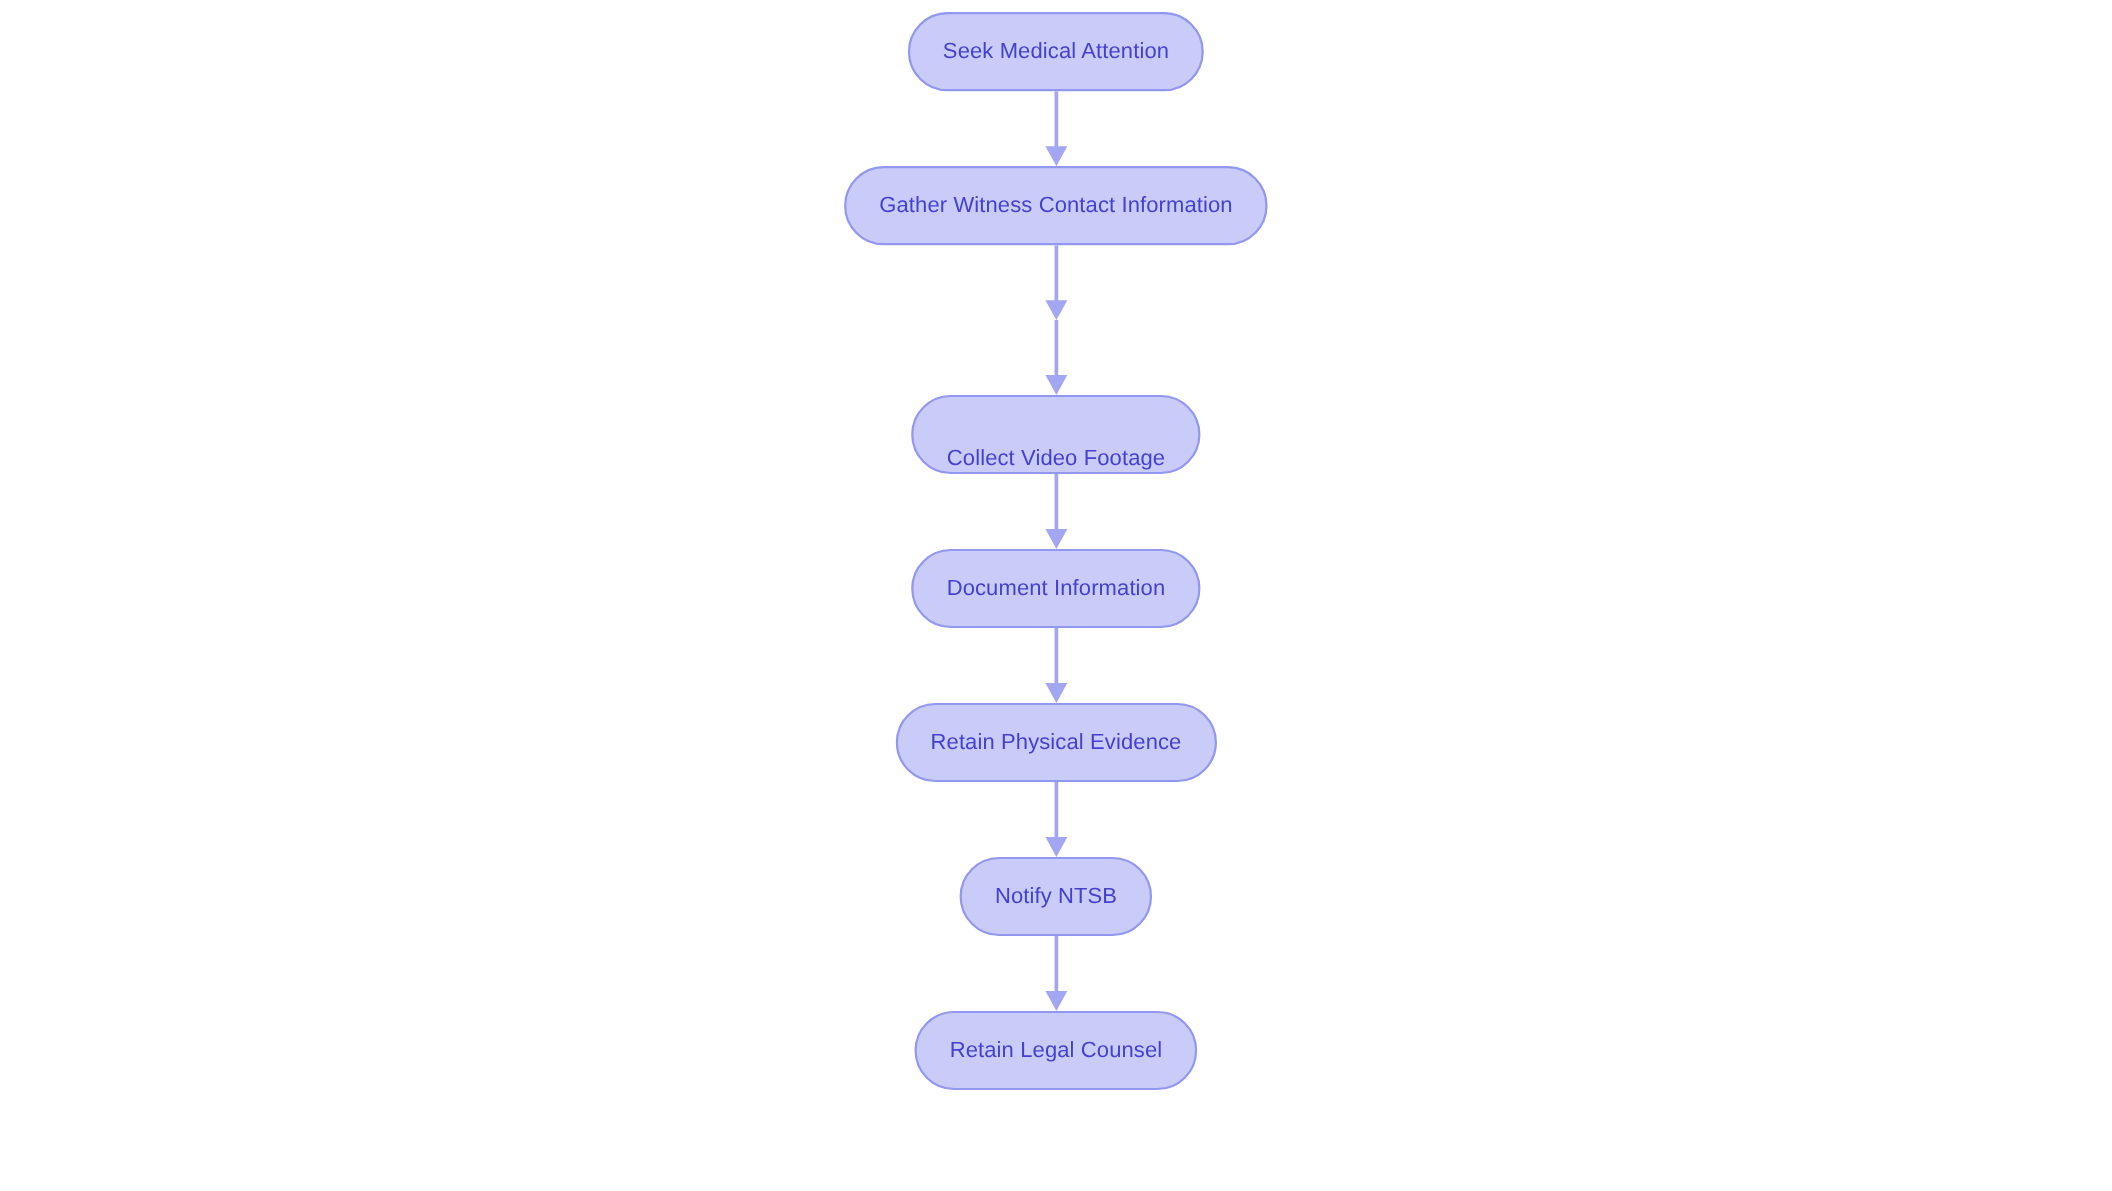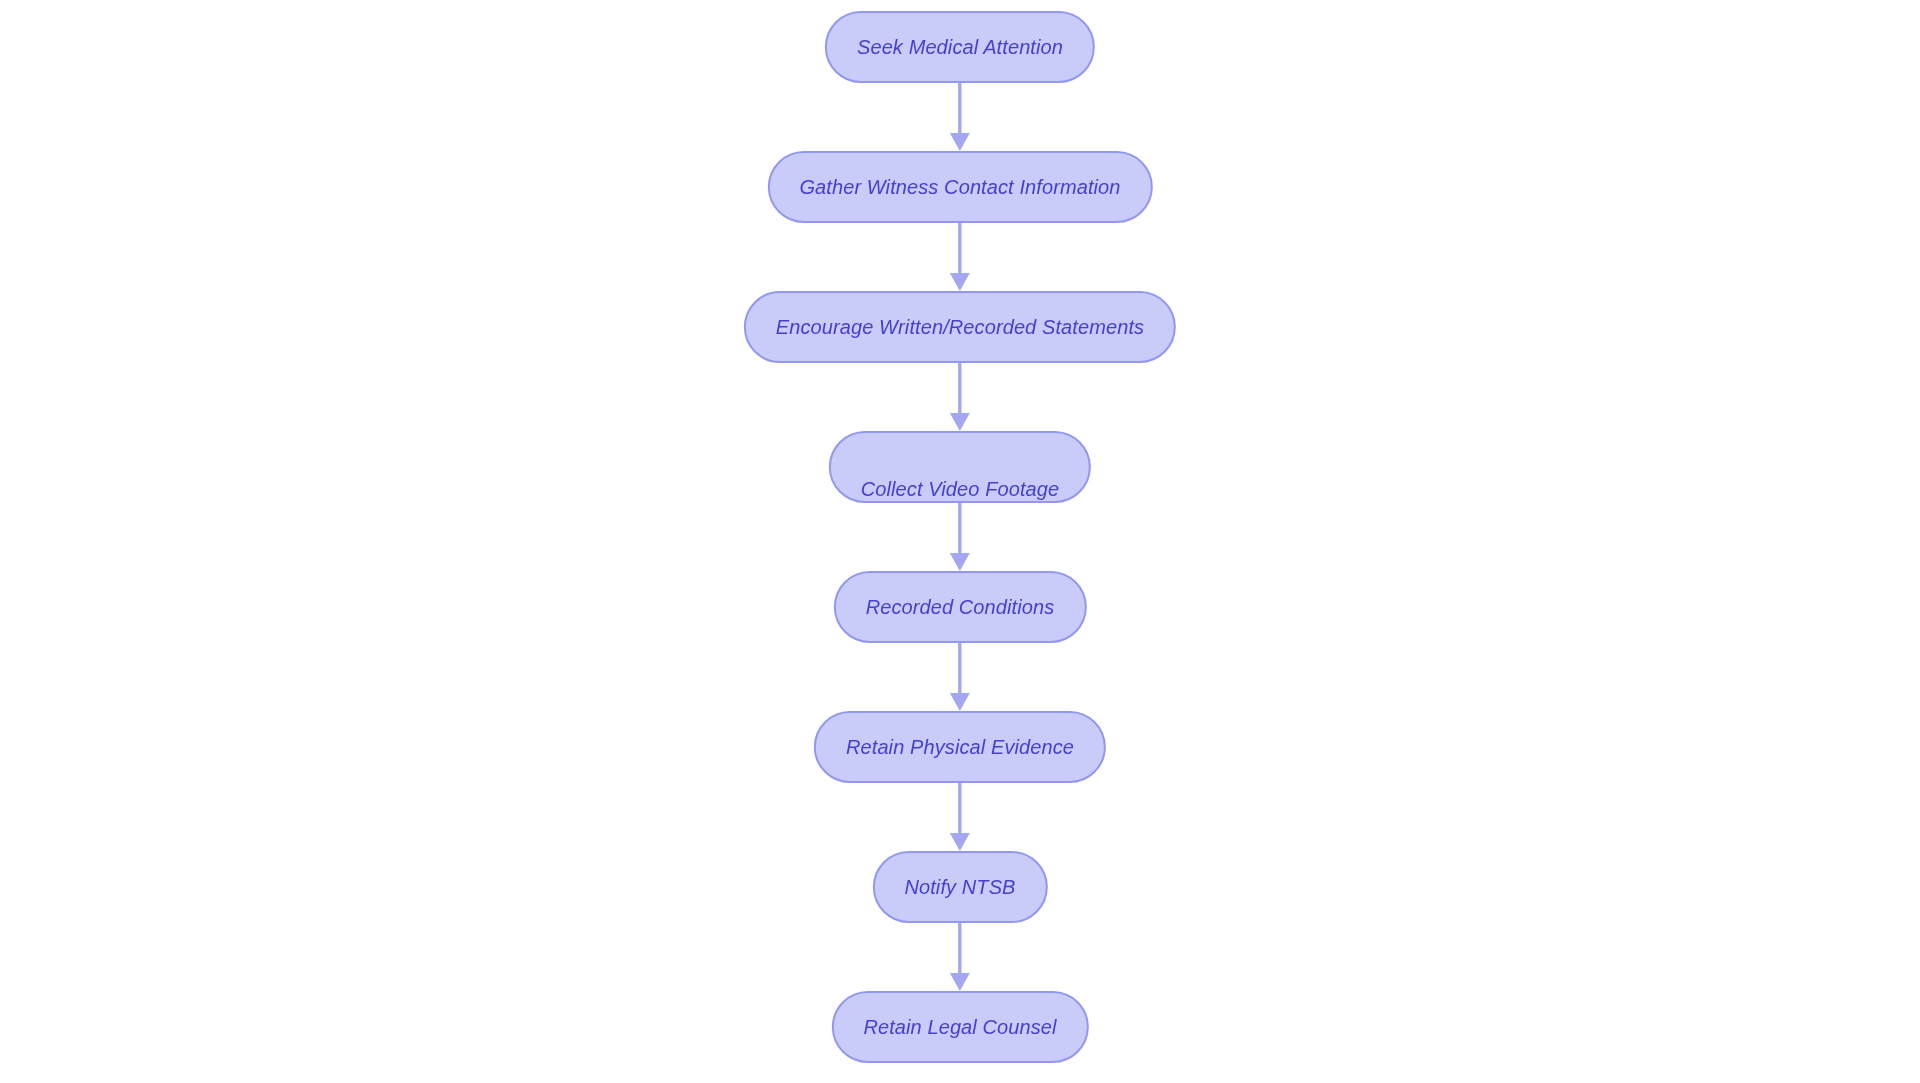--- a/index.html
+++ b/index.html
@@ -27,21 +27,20 @@
     overflow: hidden;
   }
   .column {
     position: absolute;
     left: 50%;
     top: 11px;
     transform: translateX(-50%);
     display: flex;
     flex-direction: column;
     align-items: center;
-    font-style: italic;
   }
   .node {
     height: 72px;
     border-radius: 36px;
     background: var(--node-fill);
     border: 2px solid var(--node-border);
     display: flex;
     align-items: center;
     justify-content: center;
     padding: 0 30px;
@@ -87,40 +86,37 @@
 
     <div class="node n2">
       <span class="node-label">Gather Witness Contact Information</span>
     </div>
 
     <svg class="arrow" width="24" height="68" viewBox="0 0 24 68" aria-hidden="true">
       <line x1="12" y1="0" x2="12" y2="52"></line>
       <polygon points="2,50 22,50 12,68"></polygon>
     </svg>
 
-    <div class="node n3">
-      <span class="node-label">Encourage Written/Recorded Statements</span>
-    </div>
 
     <svg class="arrow" width="24" height="68" viewBox="0 0 24 68" aria-hidden="true">
       <line x1="12" y1="0" x2="12" y2="52"></line>
       <polygon points="2,50 22,50 12,68"></polygon>
     </svg>
 
     <div class="node n4">
       <span class="node-label">Collect Video Footage</span>
     </div>
 
     <svg class="arrow" width="24" height="68" viewBox="0 0 24 68" aria-hidden="true">
       <line x1="12" y1="0" x2="12" y2="52"></line>
       <polygon points="2,50 22,50 12,68"></polygon>
     </svg>
 
     <div class="node n5">
-      <span class="node-label">Recorded Conditions</span>
+      <span class="node-label">Document Information</span>
     </div>
 
     <svg class="arrow" width="24" height="68" viewBox="0 0 24 68" aria-hidden="true">
       <line x1="12" y1="0" x2="12" y2="52"></line>
       <polygon points="2,50 22,50 12,68"></polygon>
     </svg>
 
     <div class="node n6">
       <span class="node-label">Retain Physical Evidence</span>
     </div>

